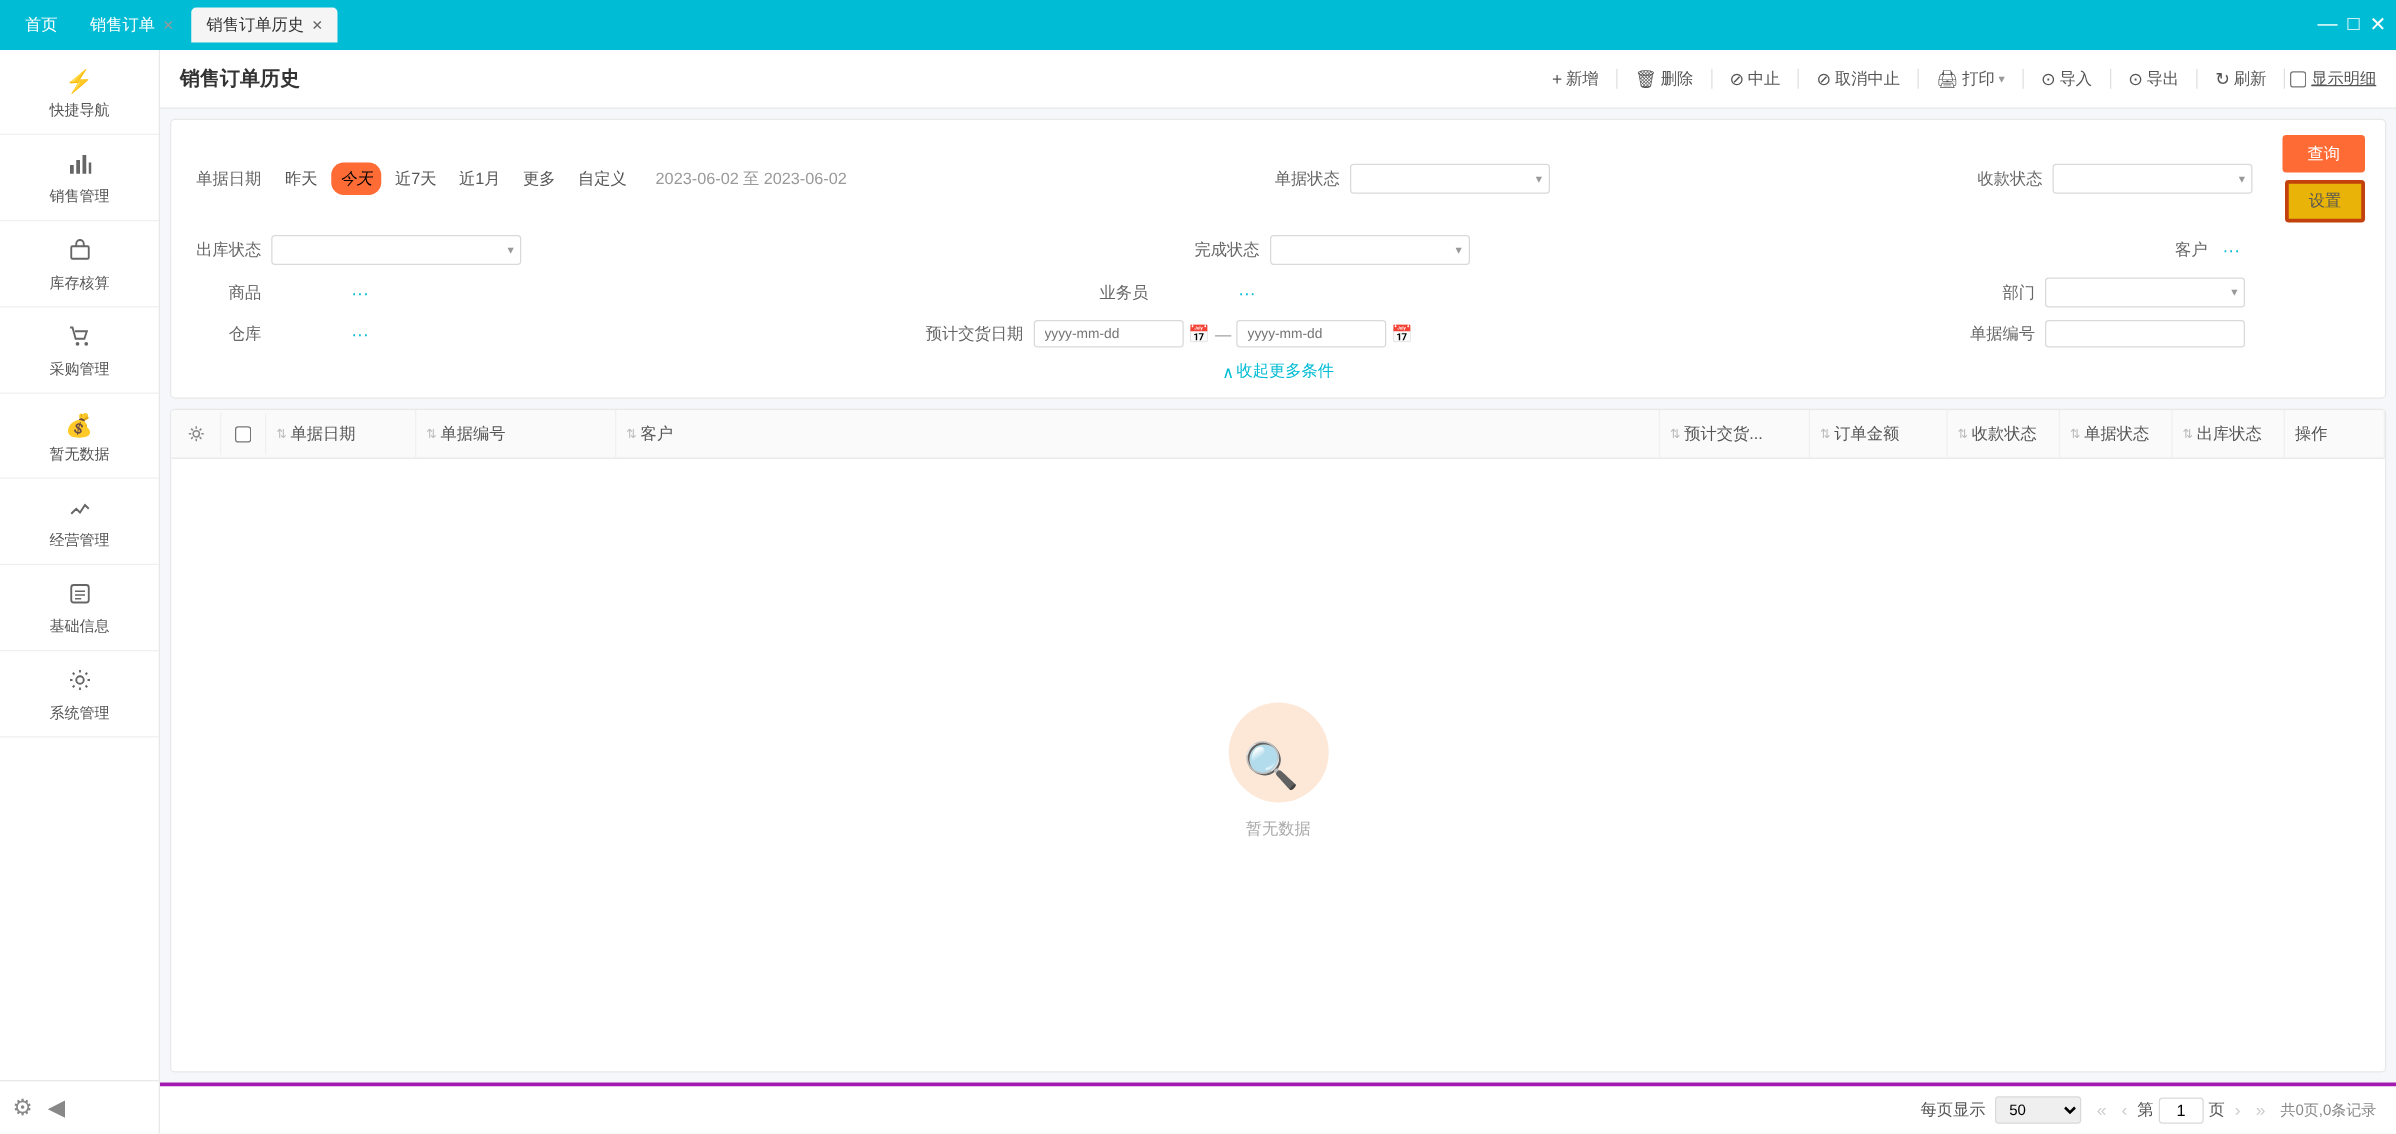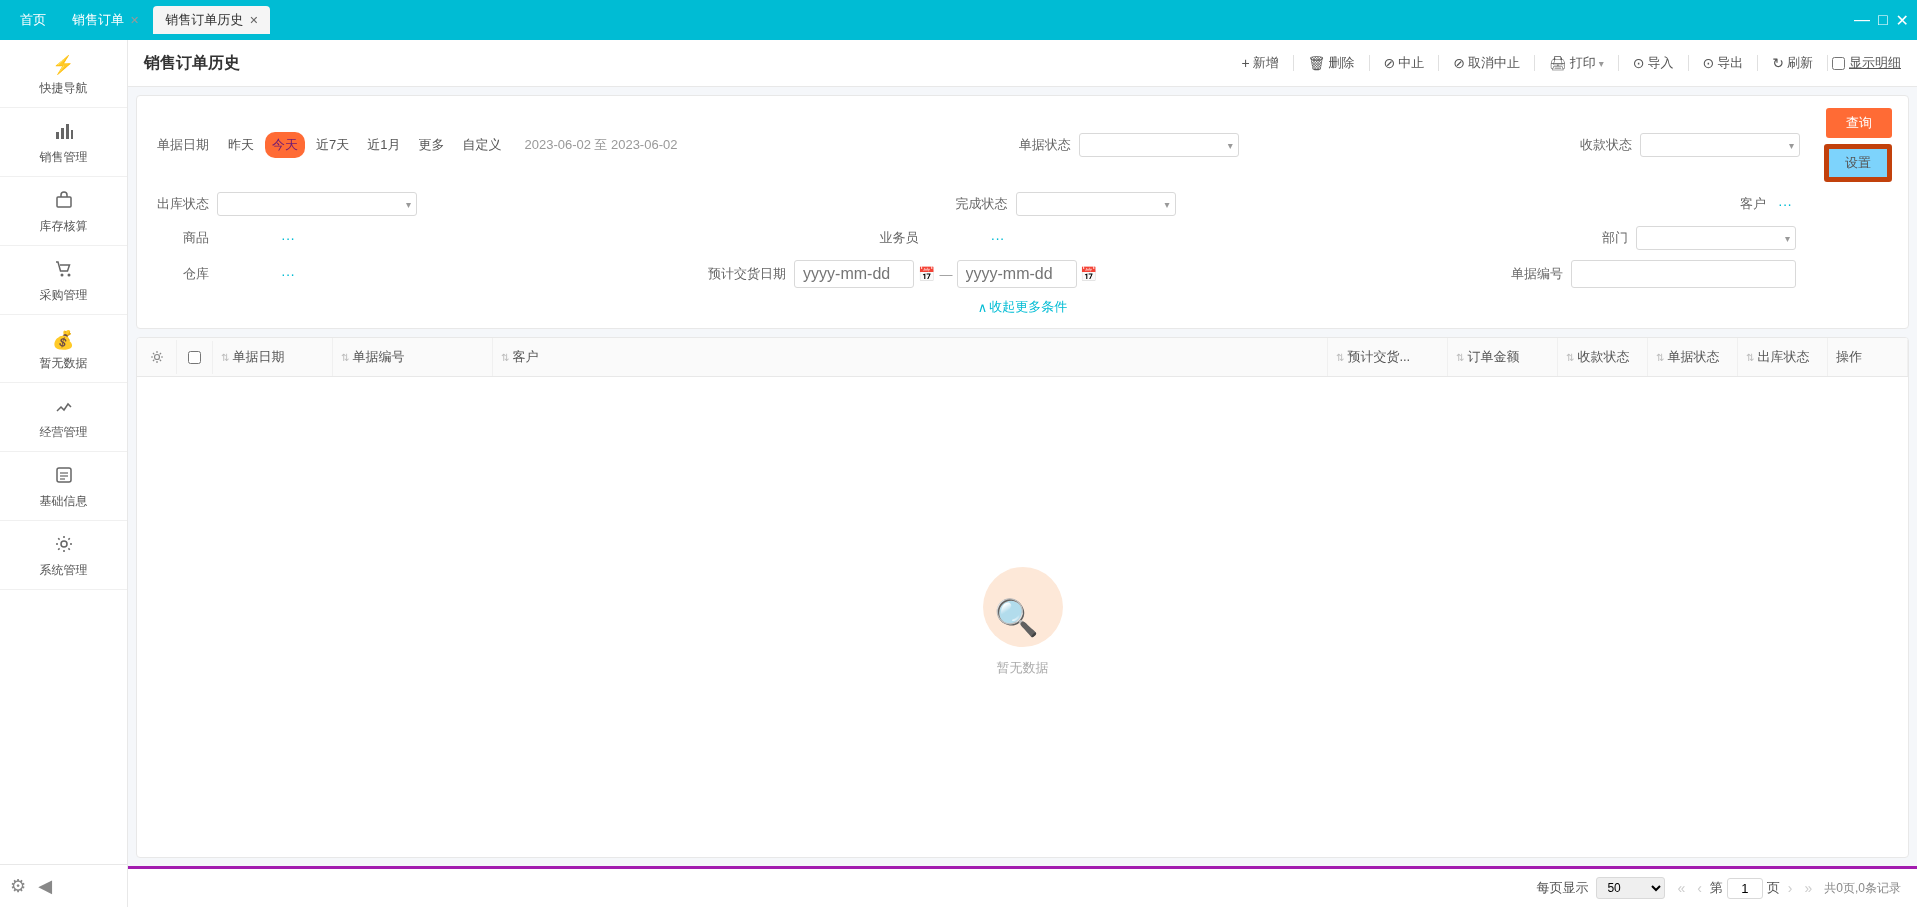--- a/index.html
+++ b/index.html
@@ -58,21 +58,21 @@
     
     .filter-area {
       background: white; margin: 8px; border-radius: 4px; padding: 12px 16px;
       border: 1px solid #e8e8e8; flex-shrink: 0;
     }
     .filter-row { display: flex; align-items: center; gap: 16px; margin-bottom: 10px; flex-wrap: wrap; }
     .filter-row:last-child { margin-bottom: 0; }
     .filter-item { display: flex; align-items: center; gap: 8px; }
     .filter-label { color: #666; white-space: nowrap; min-width: 56px; text-align: right; font-size: 13px; }
     .filter-input {
-      border: 1px solid #d9d9d9; border-radius: 3px; padding: 4px 8px; font-size: 16px;
+      border: 1px solid #d9d9d9; border-radius: 3px; padding: 4px 8px; font-size: 11px;
       color: #333; background: white; outline: none; min-width: 120px;
     }
     .filter-select {
       border: 1px solid #d9d9d9; border-radius: 3px; padding: 4px 24px 4px 8px; font-size: 12px;
       color: #333; background: white; outline: none; min-width: 140px; appearance: none;
       background-image: none; cursor: pointer;
     }
     .select-wrapper { position: relative; display: inline-flex; align-items: center; }
     .select-wrapper .chevron { position: absolute; right: 6px; color: #999; font-size: 10px; pointer-events: none; }
     .date-range { display: flex; align-items: center; gap: 6px; }
@@ -85,21 +85,21 @@
     .dots-btn { color: #00bcd4; cursor: pointer; font-size: 14px; padding: 0 4px; }
     .collapse-btn { color: #00bcd4; cursor: pointer; font-size: 12px; display: flex; align-items: center; gap: 2px; }
     .filter-date-input { display: flex; align-items: center; gap: 4px; }
     .cal-icon { color: #ccc; font-size: 14px; cursor: pointer; }
     .dash { color: #999; }
     .query-btn {
       background: #ff6b35; color: white; border: none; border-radius: 3px;
       padding: 6px 20px; cursor: pointer; font-size: 13px;
     }
     .set-btn {
-      background: #7dd3fc; color: #555; border: 5px solid #c2410c; border-radius: 3px;
+      background: #eab308; color: #555; border: 3px solid #c2410c; border-radius: 3px;
       padding: 5px 16px; cursor: pointer; font-size: 13px; margin-top: 4px;
     }
     .filter-actions { display: flex; flex-direction: column; align-items: flex-end; gap: 2px; margin-left: 8px; }
 
     
     .table-area { flex: 1; background: white; margin: 0 8px 8px; border-radius: 4px; border: 1px solid #e8e8e8; overflow: hidden; display: flex; flex-direction: column; }
     .table-header { display: flex; align-items: center; background: #fafafa; border-bottom: 1px solid #e8e8e8; padding: 0; }
     .th {
       padding: 10px 8px; font-size: 12px; color: #555; font-weight: normal;
       border-right: 1px solid #f0f0f0; display: flex; align-items: center; gap: 3px;
@@ -297,21 +297,21 @@
     <div class="filter-area">
 
       <div class="filter-row">
         <div class="filter-item">
           <span class="filter-label">单据日期</span>
           <div class="date-range">
             <div class="date-tabs">
               <button class="date-tab">
                 <span>昨天</span>
               </button>
-              <button class="date-tab active" style="background:#ff6b35;color:#701a75;padding:4px 7px;border-radius:10px;border:none;font-size:12px;cursor:pointer;">
+              <button class="date-tab active" style="background:#ff6b35;color:#000000;padding:4px 7px;border-radius:10px;border:none;font-size:12px;cursor:pointer;font-style:italic;">
                 <span>今天</span>
               </button>
               <button class="date-tab">
                 <span>近7天</span>
               </button>
               <button class="date-tab">
                 <span>近1月</span>
               </button>
               <button class="date-tab">
                 <span>更多</span>

